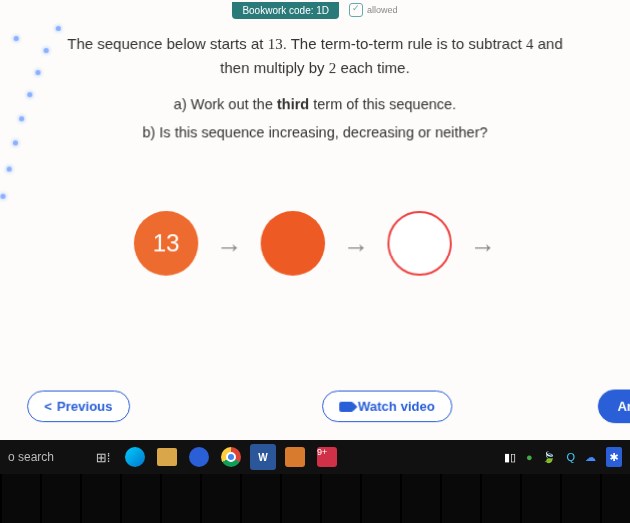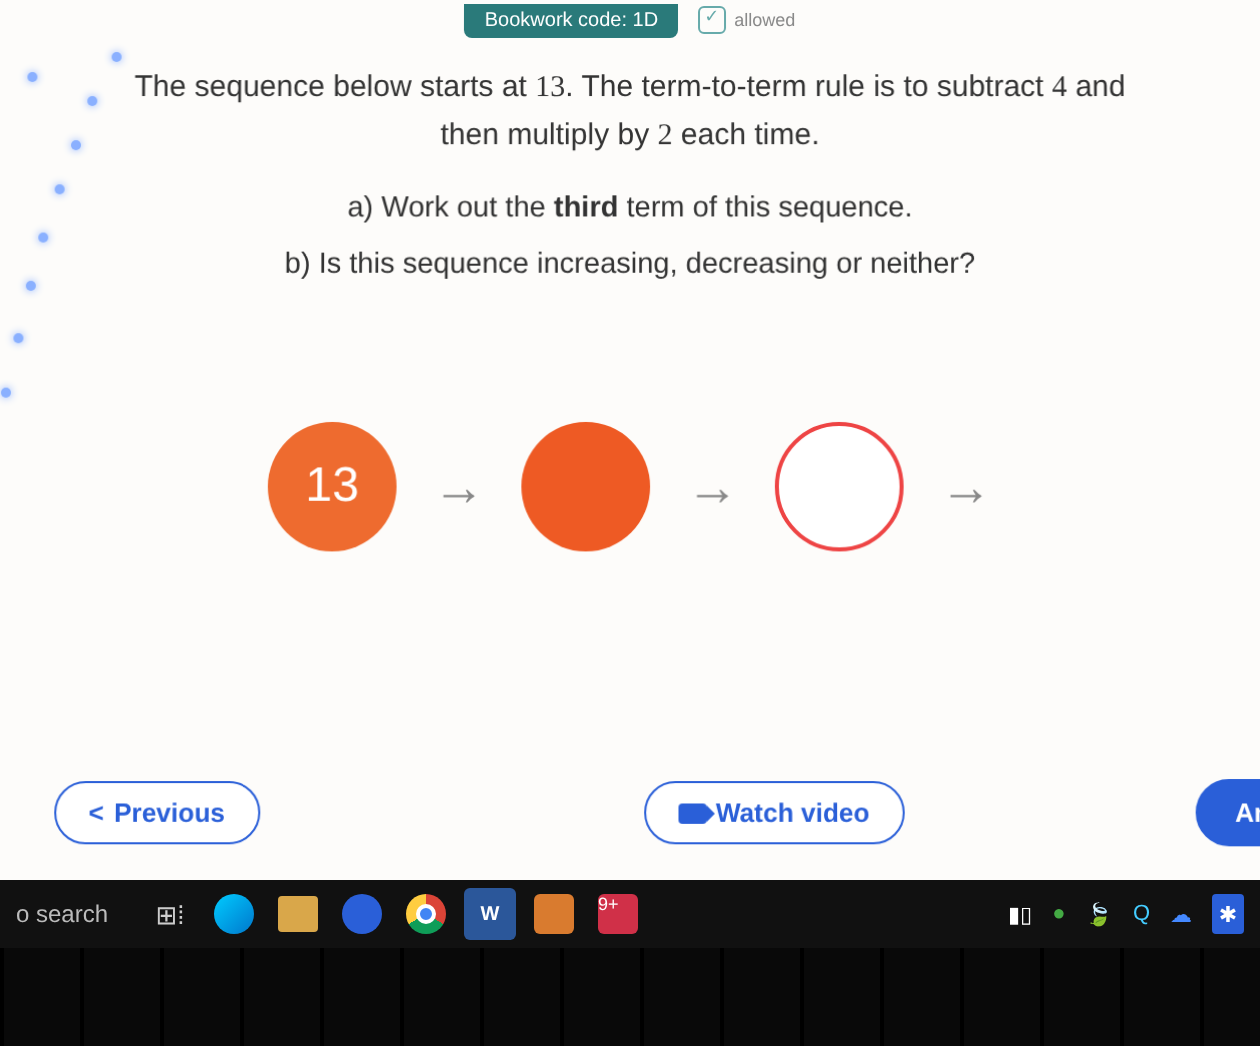--- a/index.html
+++ b/index.html
@@ -145,21 +145,21 @@
     position: absolute;
     top: 440px;
     left: 0; right: 0;
     height: 34px;
     background: #111;
     display: flex;
     align-items: center;
     padding: 0 8px;
     gap: 6px;
   }
-  .search-txt { color: #bbb; font-size: 12px; margin-right: 12px; }
+  .search-txt { color: #bbb; font-size: 12px; margin-right: 30px; }
   .tb-icon {
     width: 26px; height: 26px;
     border-radius: 3px;
     display: flex;
     align-items: center;
     justify-content: center;
     font-size: 13px;
   }
   .tb-taskview { color:#ccc; }
   .tb-edge { background:linear-gradient(135deg,#0cf,#07c); border-radius:50%; width:20px;height:20px; }

